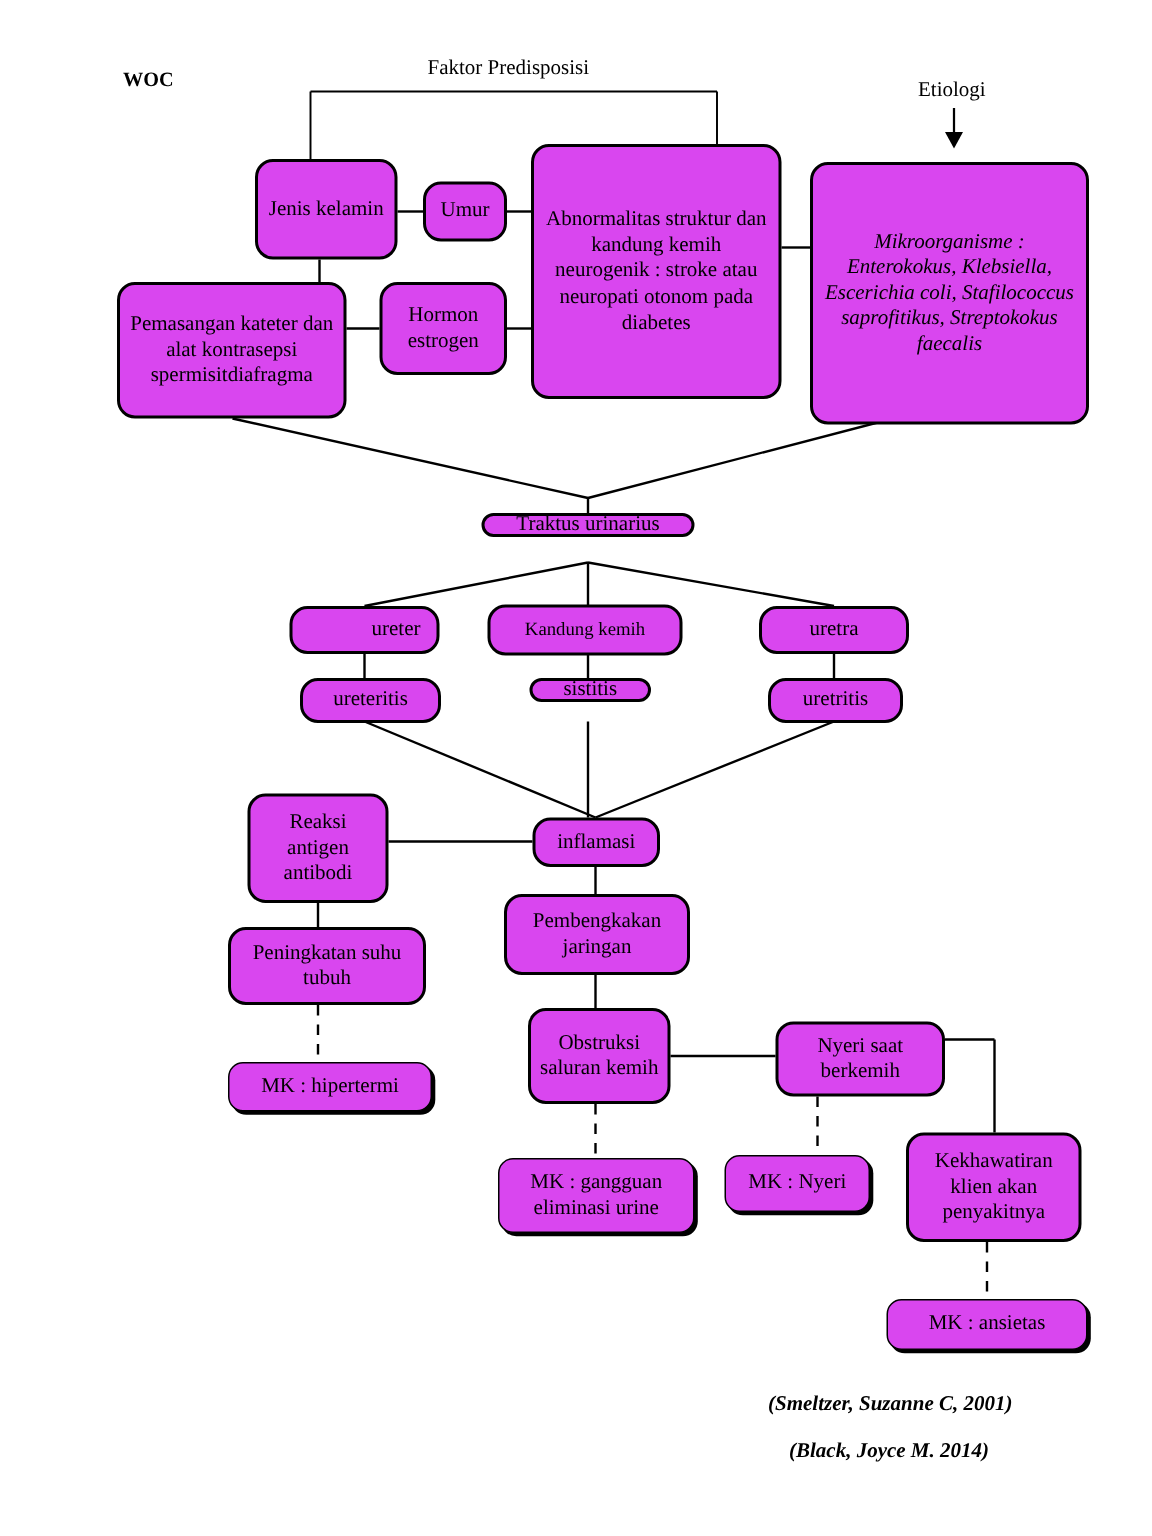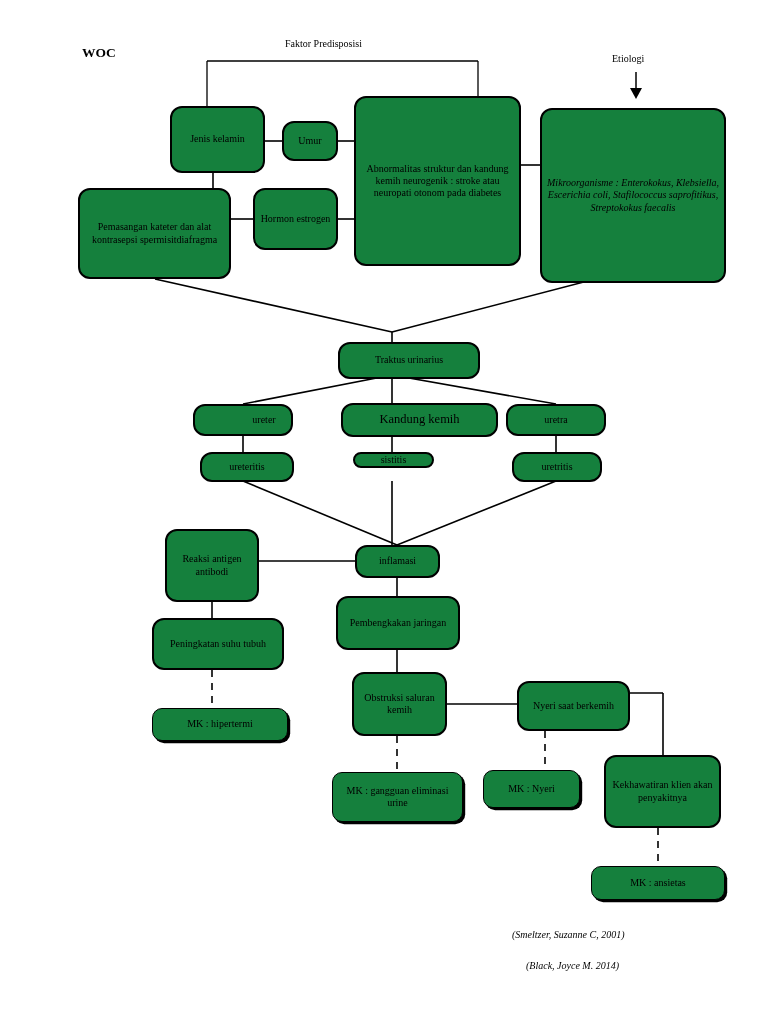--- a/index.html
+++ b/index.html
@@ -26,21 +26,21 @@
     left: 0; top: 0;
     width: 768px;
     height: 1024px;
     pointer-events: none;
   }
   .node {
     position: absolute;
     box-sizing: border-box;
     border: 2.2px solid #000;
     border-radius: 12px;
-    background: #15803d;
+    background: #d946ef;
     display: flex;
     align-items: center;
     justify-content: center;
     text-align: center;
     line-height: 1.22;
     padding: 2px 5px;
     z-index: 3;
   }
   .node .txt { display: block; width: 100%; }
   .node.thin {
@@ -48,22 +48,22 @@
     border-radius: 10px;
     box-shadow: 2.2px 2.2px 0 0 #000;
   }
   .node.italic { font-style: italic; }
   .label {
     position: absolute;
     white-space: nowrap;
     z-index: 4;
   }
   .label.bold { font-weight: bold; }
-  .label.bolditalic { font-weight: normal; font-style: italic; }
-  .fs11 { font-size: 10px; }
+  .label.bolditalic { font-weight: bold; font-style: italic; }
+  .fs11 { font-size: 14px; }
   .fs12 { font-size: 12.5px; }
   .fs13 { font-size: 13.5px; }
 </style>
 </head>
 <body>
 
 <div id="canvas">
 
   <svg class="wires" viewBox="0 0 768 1024">
     <g stroke="#000" fill="none" stroke-width="1.6">
@@ -149,29 +149,29 @@
   </div>
 
   <div class="node fs11" style="left:78px; top:188px; width:153px; height:91px;">
     <span class="txt">Pemasangan kateter dan alat kontrasepsi spermisitdiafragma</span>
   </div>
 
   <div class="node fs11" style="left:253px; top:188px; width:85px; height:62px;">
     <span class="txt">Hormon estrogen</span>
   </div>
 
-  <div class="node fs11" style="left:321px; top:342px; width:142px; height:37px;margin-left:17px;">
+  <div class="node fs11" style="left:321px; top:342px; width:142px; height:16px;">
     <span class="txt">Traktus urinarius</span>
   </div>
 
   <div class="node fs11" style="left:193px; top:404px; width:100px; height:32px;padding-left:47px;">
     <span class="txt">ureter</span>
   </div>
 
-  <div class="node fs12" style="left:325px; top:403px; width:157px; height:34px;margin-left:16px;">
+  <div class="node fs12" style="left:325px; top:403px; width:130px; height:34px;">
     <span class="txt">Kandung kemih</span>
   </div>
 
   <div class="node fs11" style="left:506px; top:404px; width:100px; height:32px;">
     <span class="txt">uretra</span>
   </div>
 
   <div class="node fs11" style="left:200px; top:452px; width:94px; height:30px;">
     <span class="txt">ureteritis</span>
   </div>

